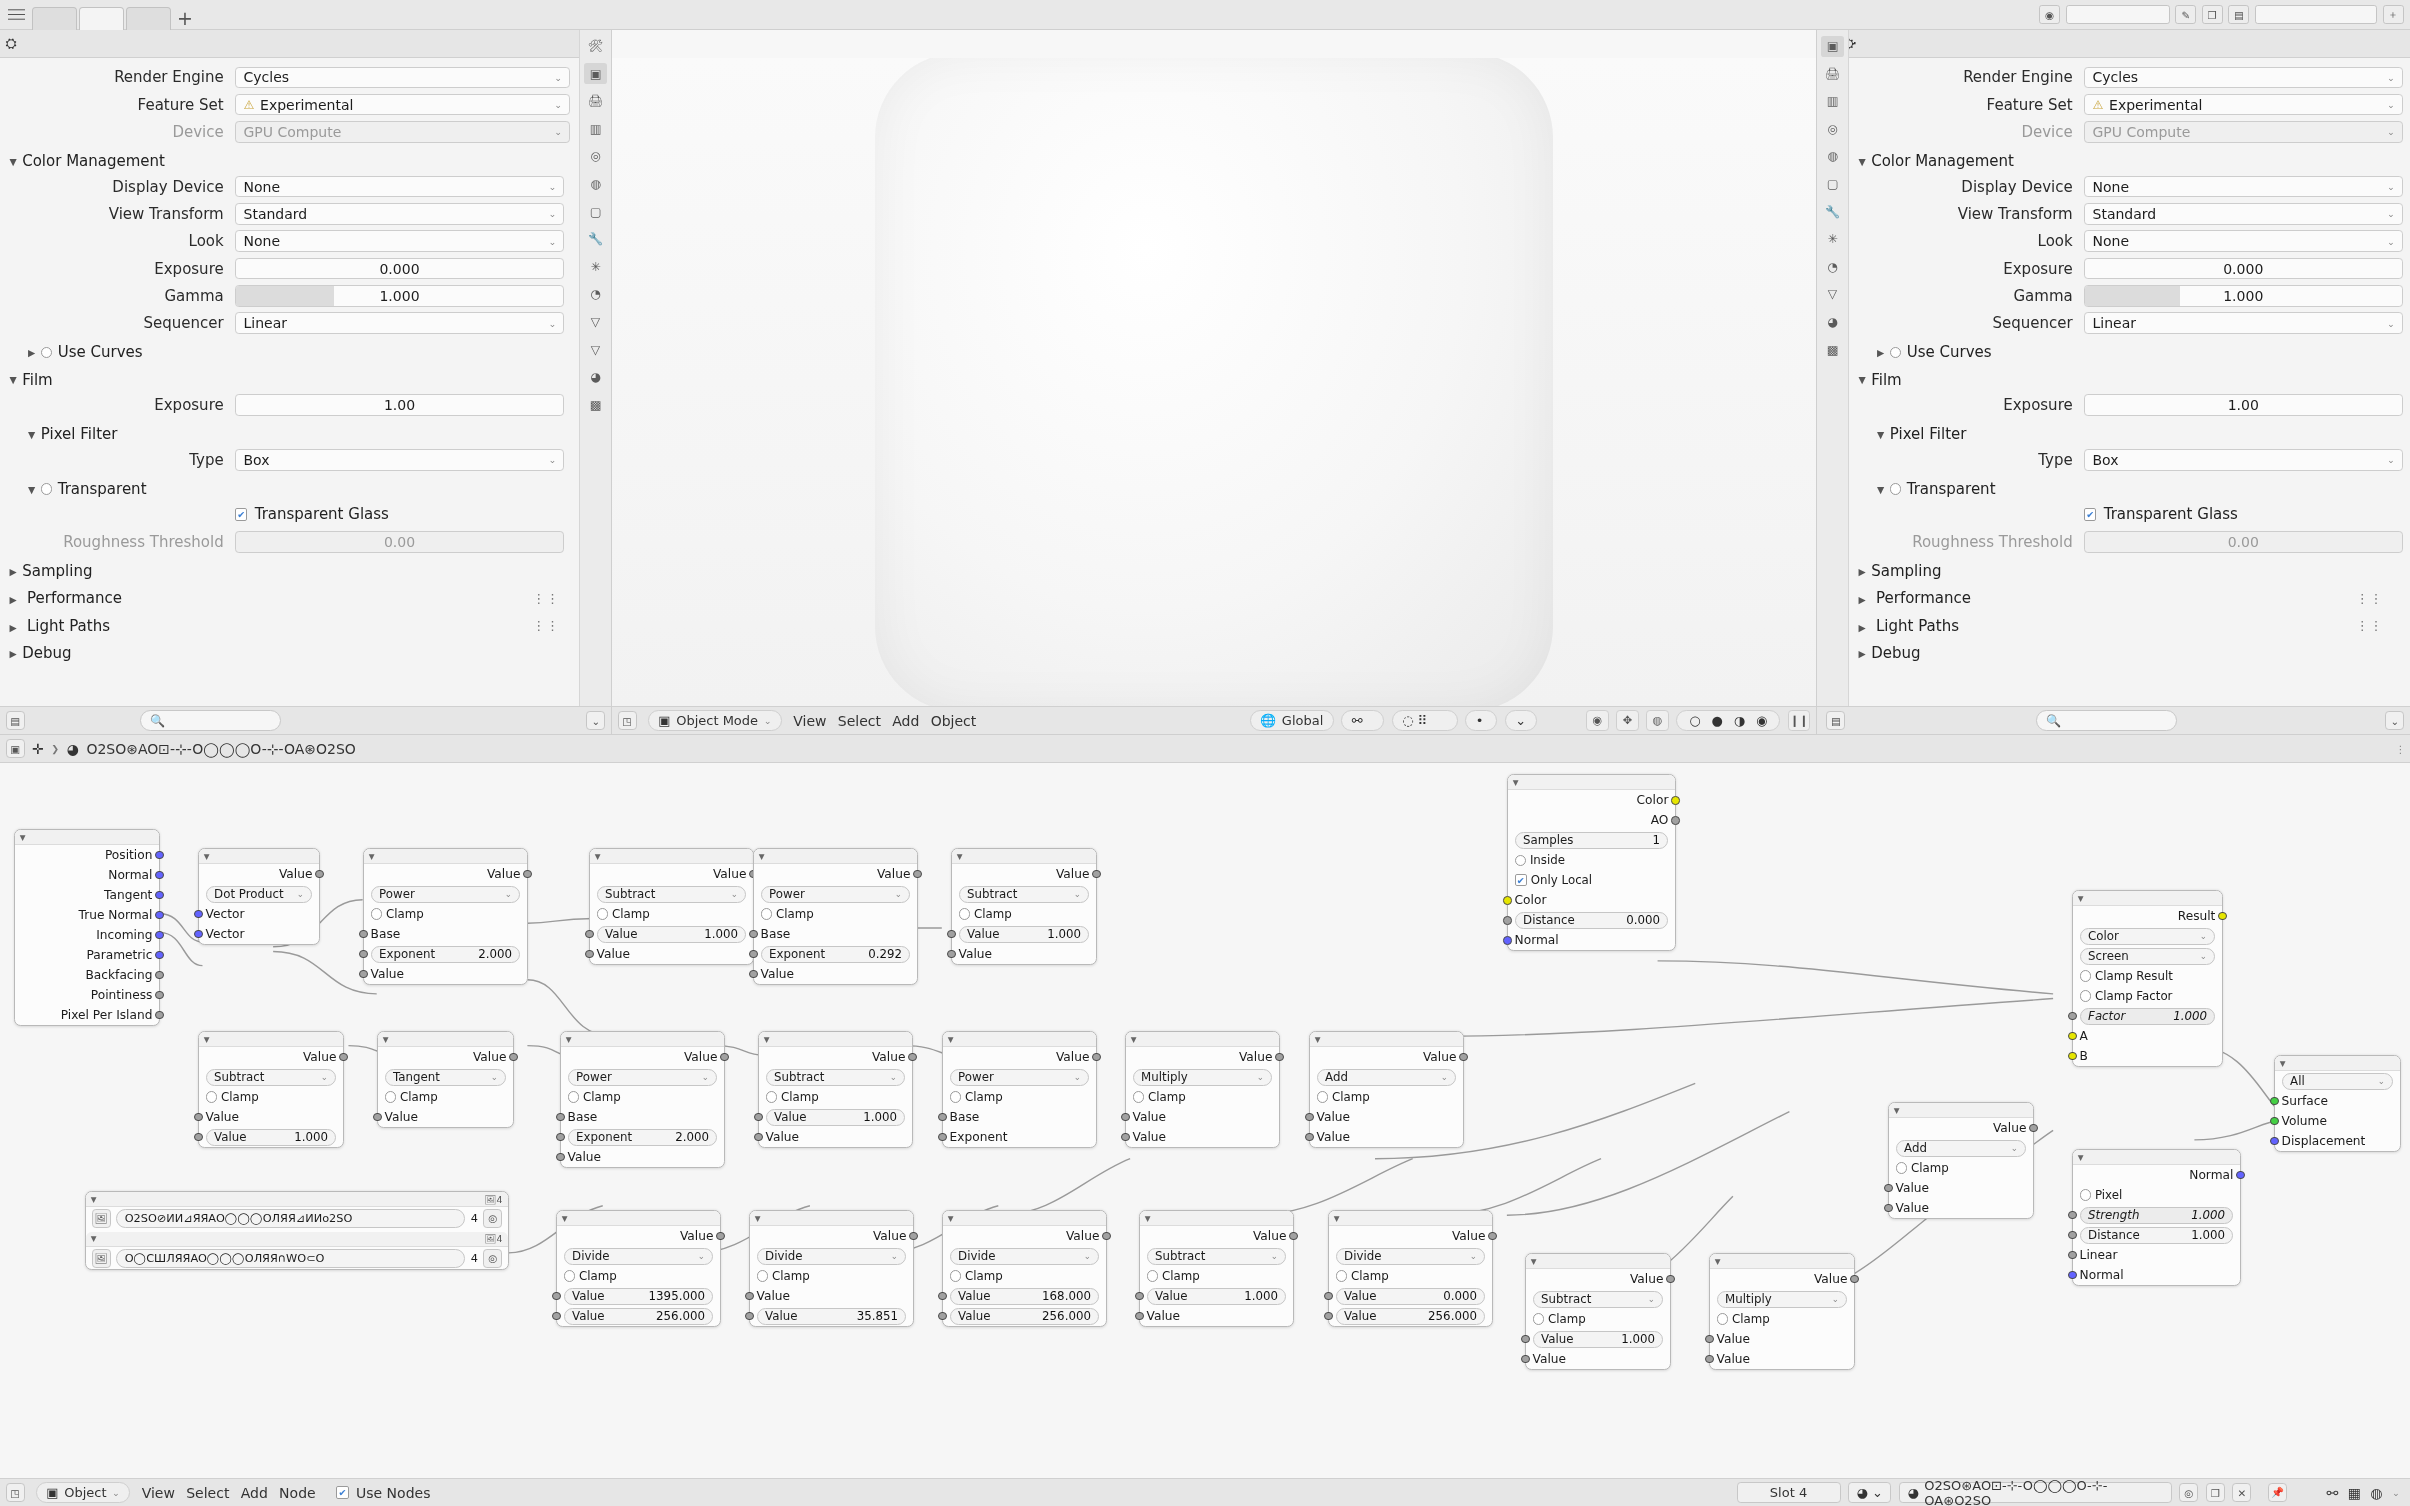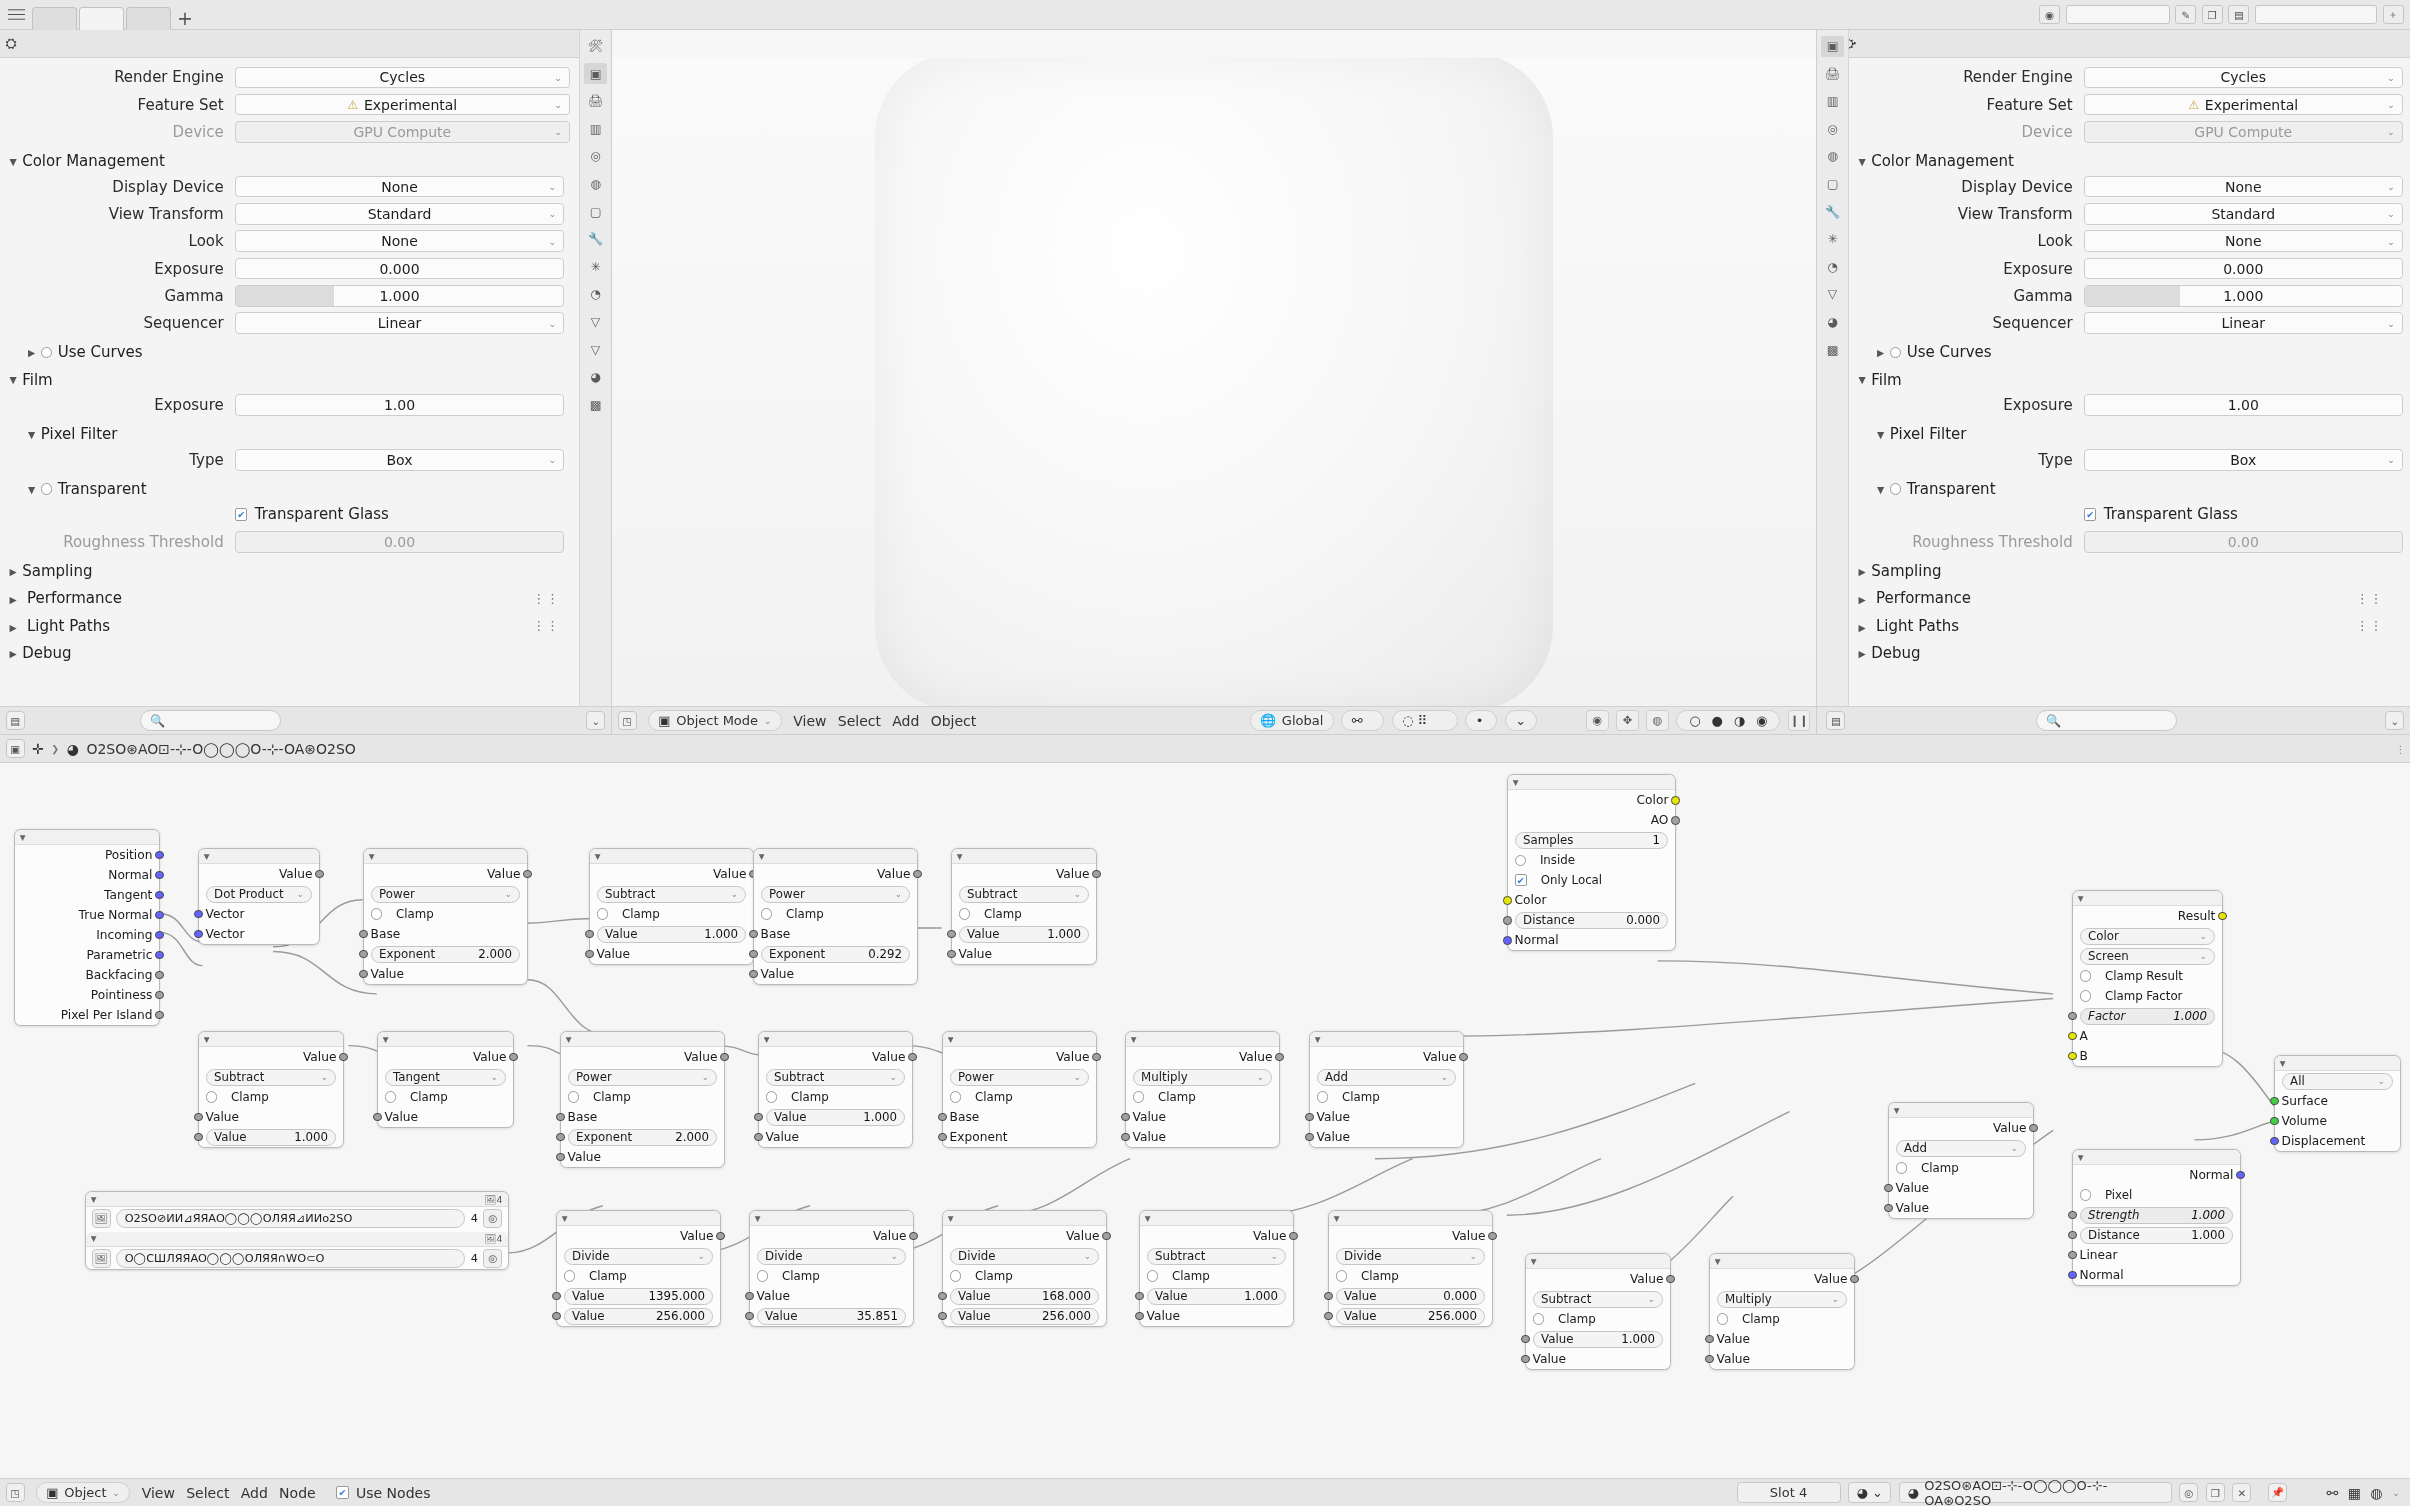--- a/index.html
+++ b/index.html
@@ -57,21 +57,21 @@
   }
   .pt-icon {
     width: 22.6px; height: 21px; border-radius: 2.8px; display: flex; align-items: center; justify-content: center;
     font-size: 12.2px; color: #5b5b5b;
   }
   .pt-icon.active { background: #d6d6d6; }
   .prop-row { display: flex; align-items: center; height: 23.5px; margin-bottom: 3.8px; }
   .prop-label { text-align: right; padding-right: 11.3px; color: #2b2b2b; font-size: 15px; }
   .prop-field {
     flex: 1; height: 21.7px; background: #fbfbfb; border: 0.9px solid #cdcdcd; border-radius: 3.8px;
-    display: flex; align-items: center; padding: 0 7.5px; font-size: 14px; color: #1d1d1d; position: relative; justify-content: center;
+    display: flex; align-items: center; padding: 0 7.5px; font-size: 14px; color: #1d1d1d; position: relative;
   }
   .prop-field.disabled { background: #efefef; color: #9a9a9a; }
   .prop-field .caret { position: absolute; right: 6.6px; color: #888; font-size: 9.4px; }
   .prop-field.num { justify-content: center; }
   .slider-fill { position: absolute; left: 0; top: 0; bottom: 0; background: #dcdcdc; border-radius: 2.8px 0 0 2.8px; }
   .prop-field .num-val { position: relative; z-index: 2; }
   .sect-head { display: flex; align-items: center; gap: 5.6px; font-size: 15px; color: #222; padding: 4.7px 0 4.7px 9.4px; }
   .tri { font-size: 9.4px; color: #555; display: inline-block; }
   .checkrow { display: flex; align-items: center; gap: 7.5px; }
   .radio { width: 11.3px; height: 11.3px; border: 0.9px solid #9a9a9a; border-radius: 50%; background: #fff; display:inline-block; }
@@ -104,21 +104,21 @@
   .n-row { height: 20px; display: flex; align-items: center; padding: 0 6.6px; position: relative; }
   .n-row.right { justify-content: flex-end; }
   .n-widget {
     height: 17px; background: #f4f4f4; border: 0.9px solid #c6c6c6; border-radius: 8.5px;
     display:flex; align-items:center; padding: 0 7.5px; width: 100%; font-size: 11.8px; position: relative;
   }
   .n-widget.sel { background: #ececec; font-style: italic; }
   .n-widget .lbl { flex: 1; }
   .n-widget .val { color: #111; }
   .n-widget.centered { justify-content: space-between; }
-  .n-check { display: flex; align-items: center; gap: 14px; font-size: 11.8px; }
+  .n-check { display: flex; align-items: center; gap: 4px; font-size: 11.8px; }
   .sock { position: absolute; width: 8.5px; height: 8.5px; border-radius: 50%; border: 0.9px solid #4a4a4a; }
   .sock.l { left: -4.7px; }
   .sock.r { right: -4.7px; }
   .sock.gray { background: #a1a1a1; }
   .sock.yellow { background: #e6e600; }
   .sock.blue { background: #6363ff; }
   .sock.green { background: #44d044; }
   svg.links { position: absolute; left: 0; top: 0; pointer-events: none; }
   .imgnode-row { display:flex; align-items:center; gap:5.6px; padding: 1.9px 5.6px; }
   .imgnode-field { flex:1; height: 19px; background:#f4f4f4; border:0.9px solid #c6c6c6; border-radius:9.4px; display:flex; align-items:center; padding:0 7.5px; font-size:11.3px; overflow:hidden; white-space:nowrap; }

